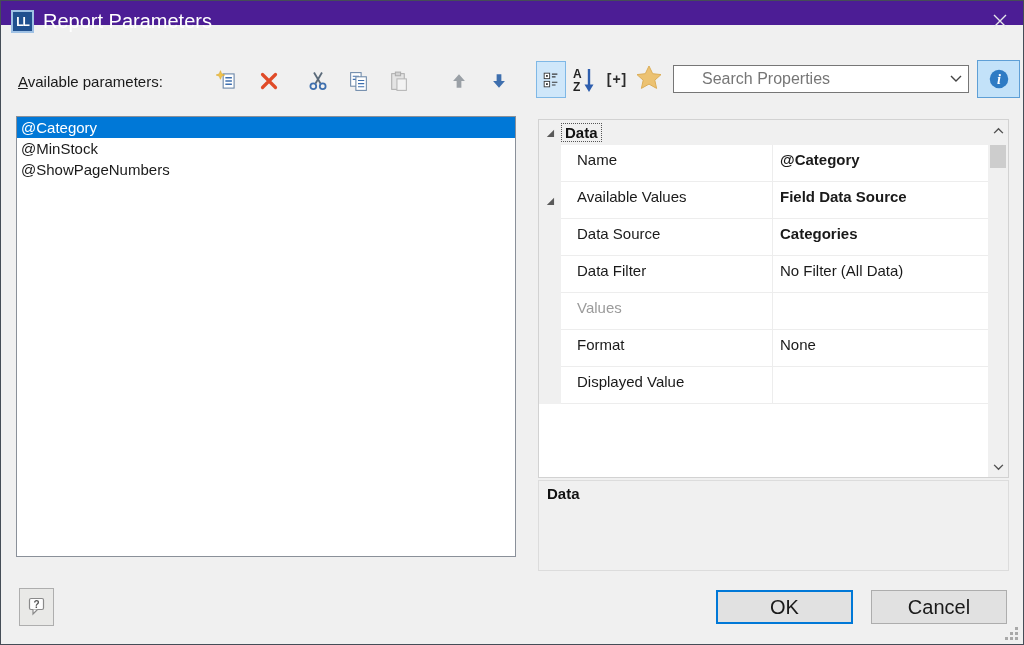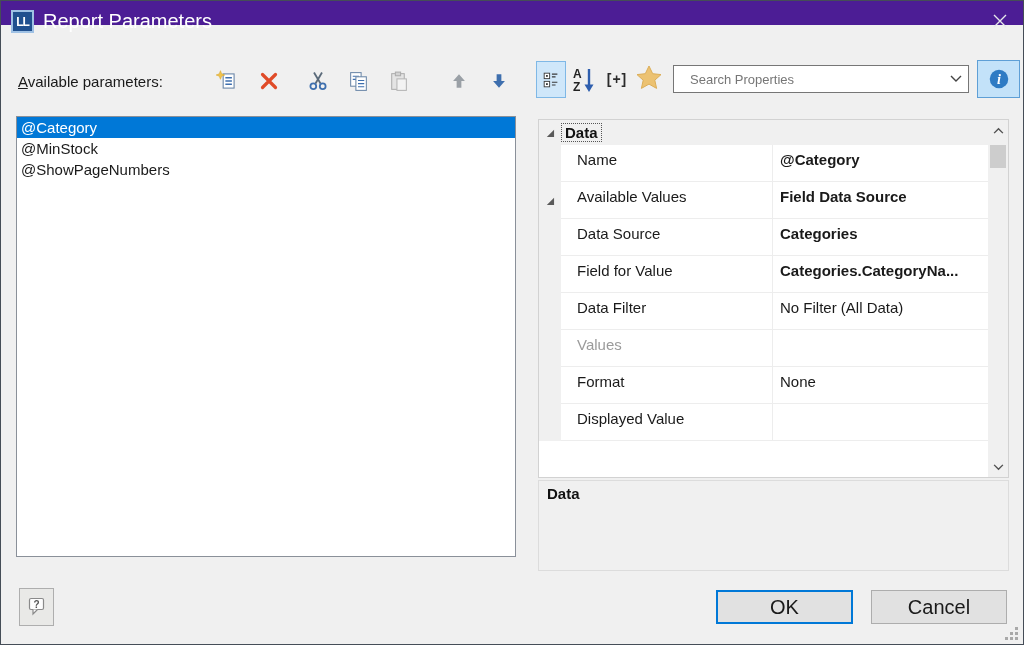--- a/index.html
+++ b/index.html
@@ -30,22 +30,22 @@
     background:#e9e9e7; border:1px solid #aeaeae; display:flex; align-items:center; justify-content:center; }
   
   .rtbtn { position:absolute; display:flex; align-items:center; justify-content:center; }
   .rtbtn.checked { background:#cfe7fa; border:1px solid #7fb8e6; }
   #btn-categorized { left:535px; top:60px; width:30px; height:37px; }
   #btn-sortaz { left:568px; top:63px; width:30px; height:31px; }
   #btn-expr { left:600px; top:66px; width:32px; height:24px; font-size:14px; font-weight:bold; color:#2b2b2b; letter-spacing:1px; }
   #btn-fav { left:632px; top:61px; width:32px; height:32px; }
   #search-combo { position:absolute; left:672px; top:64px; width:296px; height:28px;
     background:#fff; border:1px solid #767676; display:flex; align-items:center; }
-  #search-input { flex:1; border:none; outline:none; font-size:13px; padding:0 16px;
-    font-family:"Liberation Sans", sans-serif; color:#333; background:transparent; }
+  #search-input { flex:1; border:none; outline:none; font-size:16px; padding:0 5px;
+    font-family:"Liberation Sans", sans-serif; color:#333; background:transparent;margin-left:23px; }
   #search-input::placeholder { color:#767676; opacity:1; }
   #combo-arrow { width:24px; display:flex; align-items:center; justify-content:center; }
   #btn-info { left:976px; top:59px; width:43px; height:38px; background:#c3e2f9; border:1px solid #5e9fd6; }
   
   #propgrid { position:absolute; left:537px; top:118px; width:471px; height:359px;
     background:#ffffff; border:1px solid #d2d2d2; overflow:hidden; }
   #grid-rows { position:absolute; left:0; top:0; width:451px; }
   .pg-cat-row { display:flex; height:25px; background:#f0f0f0; align-items:center; }
   .pg-gutter { width:22px; flex:0 0 22px; display:flex; align-items:center; justify-content:center; }
   .pg-cat-label { font-size:15px; font-weight:bold; color:#111; border:1px dotted #555; padding:0 3px; }
@@ -224,25 +224,20 @@
         <div class="pg-label">Available Values</div>
         <div class="pg-value b">Field Data Source</div>
       </div>
 
       <div class="pg-row">
         <div class="pg-gutter"></div>
         <div class="pg-label lvl1">Data Source</div>
         <div class="pg-value b">Categories</div>
       </div>
 
-      <div class="pg-row">
-        <div class="pg-gutter"></div>
-        <div class="pg-label lvl1">Field for Value</div>
-        <div class="pg-value b">Categories.CategoryNa...</div>
-      </div>
 
 
       <div class="pg-row">
         <div class="pg-gutter"></div>
         <div class="pg-label lvl1">Data Filter</div>
         <div class="pg-value">No Filter (All Data)</div>
       </div>
 
 
       <div class="pg-row">

